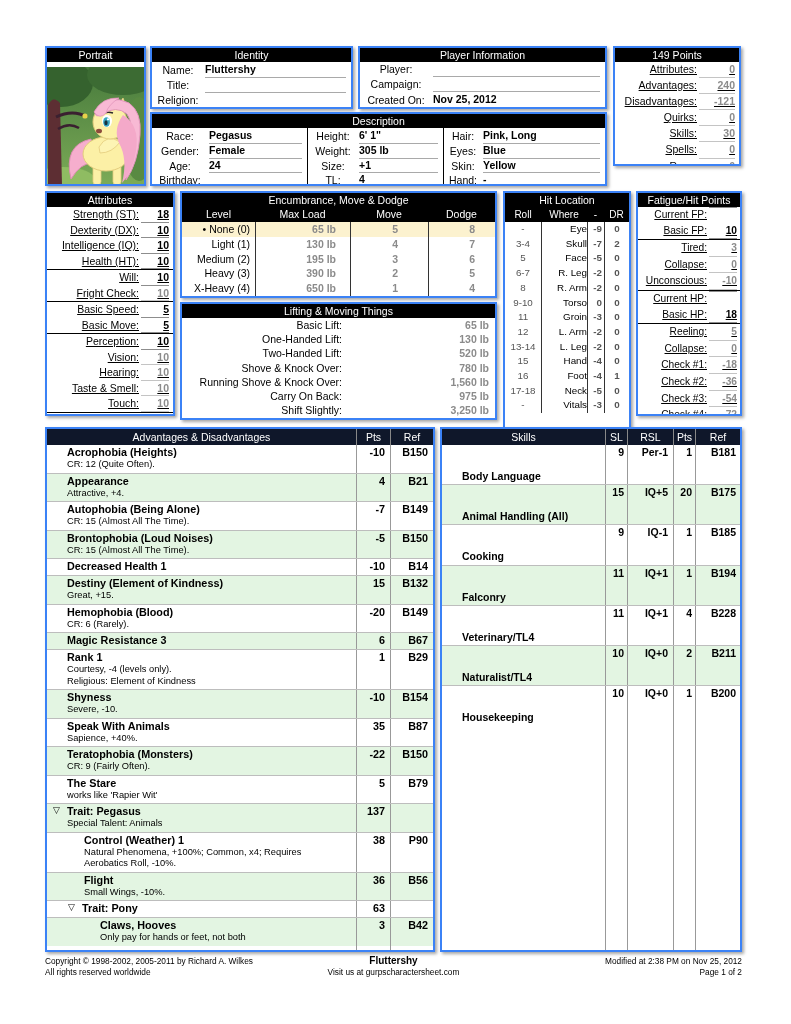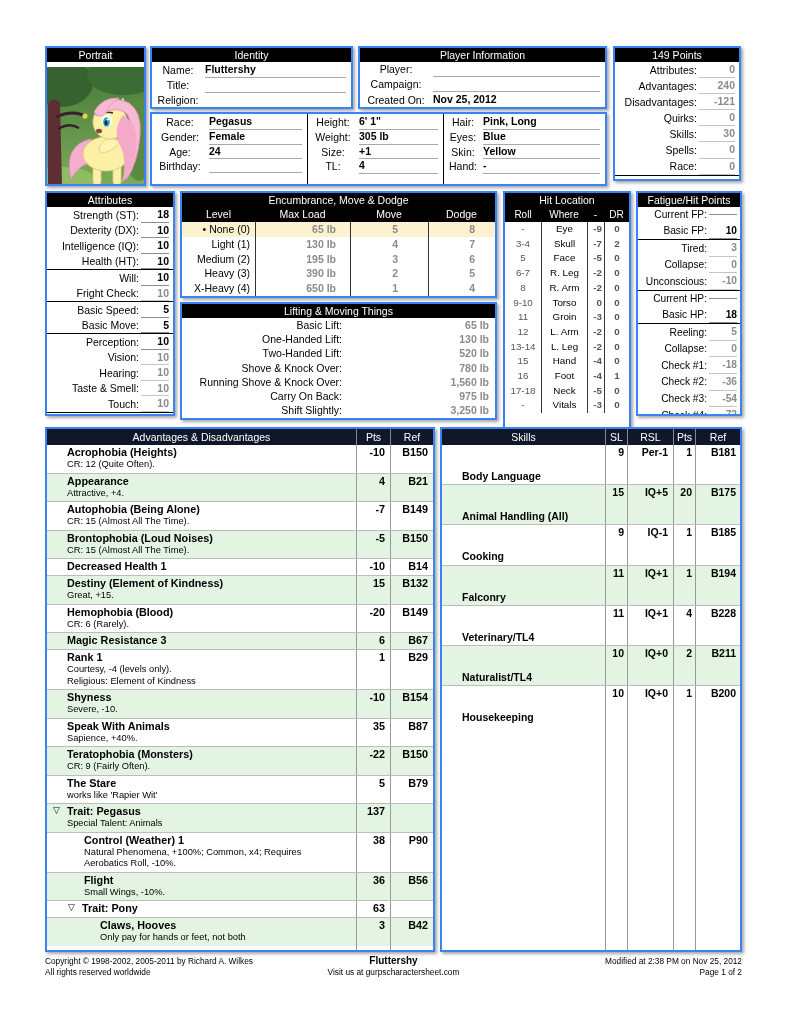--- a/index.html
+++ b/index.html
@@ -20,21 +20,21 @@
   }
   .gy { color:#8b8b8b; }
   .sect { border-top:1px solid #000; }
 
   
   .kv { display:flex; align-items:flex-end; font-size:10.5px; line-height:15px; padding:0 5px 0 2px; }
   .kv .lbl { white-space:nowrap; text-align:center; }
   .kv .val { flex:1; margin-left:3px; border-bottom:1px solid #a9a9a9; font-weight:bold; white-space:nowrap; min-height:14px; overflow:hidden; }
 
   
-  .num-row { display:flex; justify-content:flex-end; align-items:center; font-size:10.5px; line-height:14.5px; padding-right:4px; }
+  .num-row { display:flex; justify-content:flex-end; align-items:flex-start; font-size:10.5px; line-height:14.5px; padding-right:4px;text-decoration:underline; }
   .num-row .lbl { white-space:nowrap; }
   .num-row .val { text-align:right; font-weight:bold; margin-left:2px; border-bottom:1px solid #c4c4c4; }
   .num-row .val.edit { border-bottom:1px solid #8d8d8d; }
   .w28 { width:28px; } .w36 { width:36px; }
 
   
   #identity .kv, #player .kv { line-height:15px; }
   #identity .lbl { width:48px; } #player .lbl { width:68px; }
 
   
@@ -73,21 +73,21 @@
   .lift-row .lbl { width:160px; text-align:right; white-space:nowrap; }
   .lift-row .val { flex:1; text-align:right; padding-right:6px; font-weight:bold; color:#8b8b8b; }
 
   
   .hit-grid { display:grid; grid-template-columns:36px 46px 17px 1fr; }
   #hitloc .cols-hdr { background:#000; color:#fff; font-size:10px; line-height:15px; }
   #hitloc .cols-hdr div { text-align:center; }
   .hit-row { font-size:9.8px; line-height:14.7px; }
   .hit-row > div + div { border-left:1px solid #333; }
   .hit-row .c-roll { text-align:center; color:#555; }
-  .hit-row .c-where{ text-align:center; }
+  .hit-row .c-where{ text-align:right; }
   .hit-row .c-pen  { text-align:right; padding-right:2px; color:#555; font-weight:bold; }
   .hit-row .c-dr   { text-align:center; color:#555; font-weight:bold; }
 
   
   #fatigue .num-row { line-height:15.6px; font-size:10.2px; padding-right:3px; }
 
   
   .tbl-hdr { background:#0f172a; color:#fff; font-size:10.5px; line-height:16px; flex:0 0 16px; }
   .tbl-hdr div { text-align:center; border-left:1px solid #888; }
   .tbl-hdr div:first-child { border-left:none; }
@@ -200,21 +200,21 @@
     <div class="kv">
         <span class="lbl">Campaign:</span>
         <span class="val"></span>
       </div>
     <div class="kv">
         <span class="lbl">Created On:</span>
         <span class="val">Nov 25, 2012</span>
       </div>
   </div>
 
-  <div id="points" class="panel" style="left:613px; top:46px; width:128px; height:135px;">
+  <div id="points" class="panel" style="left:613px; top:46px; width:128px; height:120px;">
     <div class="hdr">149 Points</div>
     <div class="num-row">
         <span class="lbl">Attributes:</span>
         <span class="val gy w36">0</span>
       </div>
     <div class="num-row">
         <span class="lbl">Advantages:</span>
         <span class="val gy w36">240</span>
       </div>
     <div class="num-row">
@@ -237,20 +237,21 @@
         <span class="lbl">Race:</span>
         <span class="val gy w36">0</span>
       </div>
     <div class="num-row earned">
         <span class="lbl">Earned:</span>
         <span class="val edit w36">0</span>
       </div>
   </div>
 
   <div id="description" class="panel" style="left:150px; top:112px; width:457px; height:74px;">
+    <div class="hdr">Description</div>
     <div class="cols">
       <div class="dcol dc1">
         <div class="kv">
             <span class="lbl">Race:</span>
             <span class="val">Pegasus</span>
           </div>
         <div class="kv">
             <span class="lbl">Gender:</span>
             <span class="val">Female</span>
           </div>

